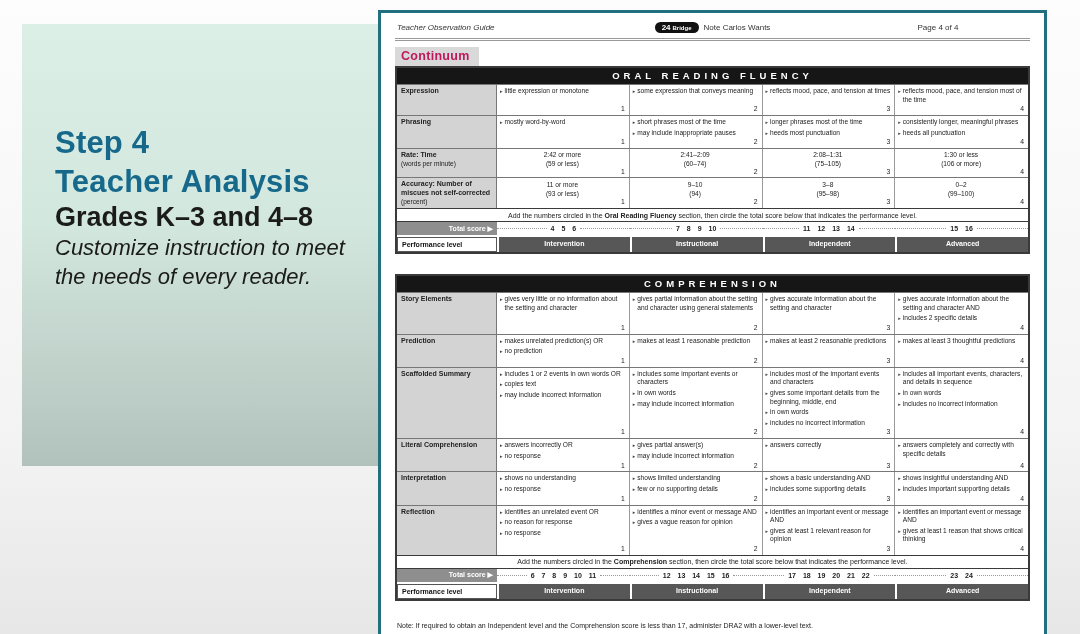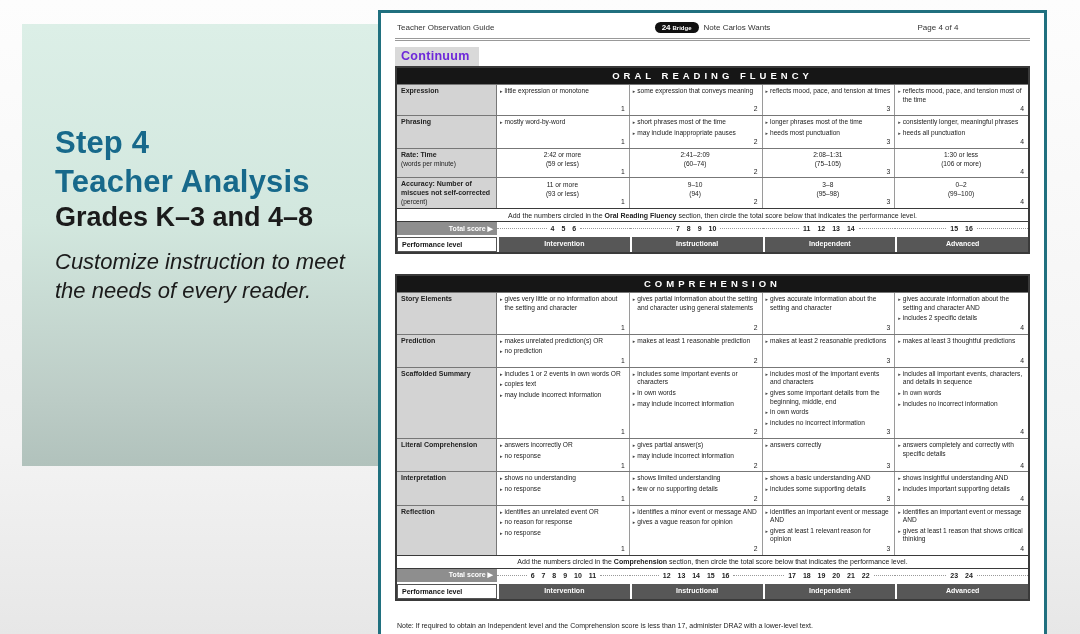--- a/index.html
+++ b/index.html
@@ -6,37 +6,37 @@
   html,body { width:1080px; height:634px; overflow:hidden;
     font-family:"Liberation Sans", sans-serif; }
   body { background:linear-gradient(180deg,#fdfdfd 0%,#f3f3f3 70%,#e7e7e7 100%); position:relative; }
 
   
   .slide-panel { position:absolute; left:22px; top:24px; width:356px; height:442px;
     background:linear-gradient(180deg,#dcefe7 0%,#d2e7de 45%,#bcccc6 85%,#b1c2bc 100%); }
   .slide-text { position:absolute; left:33px; top:100px; width:300px; }
   .step-title { font-size:31px; font-weight:bold; color:#17698b; line-height:1.25; letter-spacing:.2px; }
   .slide-sub { font-size:27px; font-weight:bold; color:#1b1b1b; }
-  .slide-desc { margin-top:14px; font-size:22px; font-style:italic; color:#1b1b1b; line-height:1.32; }
+  .slide-desc { font-size:22px; font-style:italic; color:#1b1b1b; line-height:1.32; }
 
   
   .doc { position:absolute; left:378px; top:10px; width:669px; height:660px;
     background:#fff; border:3px solid #20707f; padding:6px 14px 0 14px; color:#222; }
 
   .doc-header { display:flex; align-items:center; font-size:8px; color:#333;
     padding:3px 2px 5px 2px; border-bottom:3px double #999; }
-  .doc-header .h-left { flex:0 0 180px; }
+  .doc-header .h-left { flex:0 0 180px;font-style:italic; }
   .doc-header .h-center { flex:1; display:flex; align-items:center; justify-content:center; gap:5px; }
   .doc-header .h-right { flex:0 0 180px; text-align:center; }
   .badge { background:#111; color:#fff; border-radius:8px; padding:1px 7px;
     font-size:7px; font-weight:bold; white-space:nowrap; }
   .badge .lvl { font-size:8px; }
   .badge .nm { font-size:6px; font-weight:bold; }
 
-  .section-title { display:inline-block; background:#d9d9d9; color:#6d28d9;
+  .section-title { display:inline-block; background:#d9d9d9; color:#be185d;
     font-size:12.5px; font-weight:bold; padding:2px 9px 3px 6px; margin-top:6px; letter-spacing:.3px; }
   .intro { font-size:7.6px; line-height:1.55; color:#333; margin:4px 2px 5px 2px; width:620px; }
 
   
   .rubric { border:2px solid #3a3a3a; margin-bottom:20px; background:#fff; }
   .bar { background:#161616; color:#fff; text-align:center; font-size:9.5px; font-weight:bold;
     letter-spacing:4px; padding:2px 0 3px 0; }
   .t-row { display:grid; grid-template-columns:100px repeat(4,1fr); border-top:1px solid #777; }
   .t-label { background:#d3d3d3; border-right:1px solid #777; padding:2px 4px;
     font-size:7px; font-weight:bold; line-height:1.25; }

